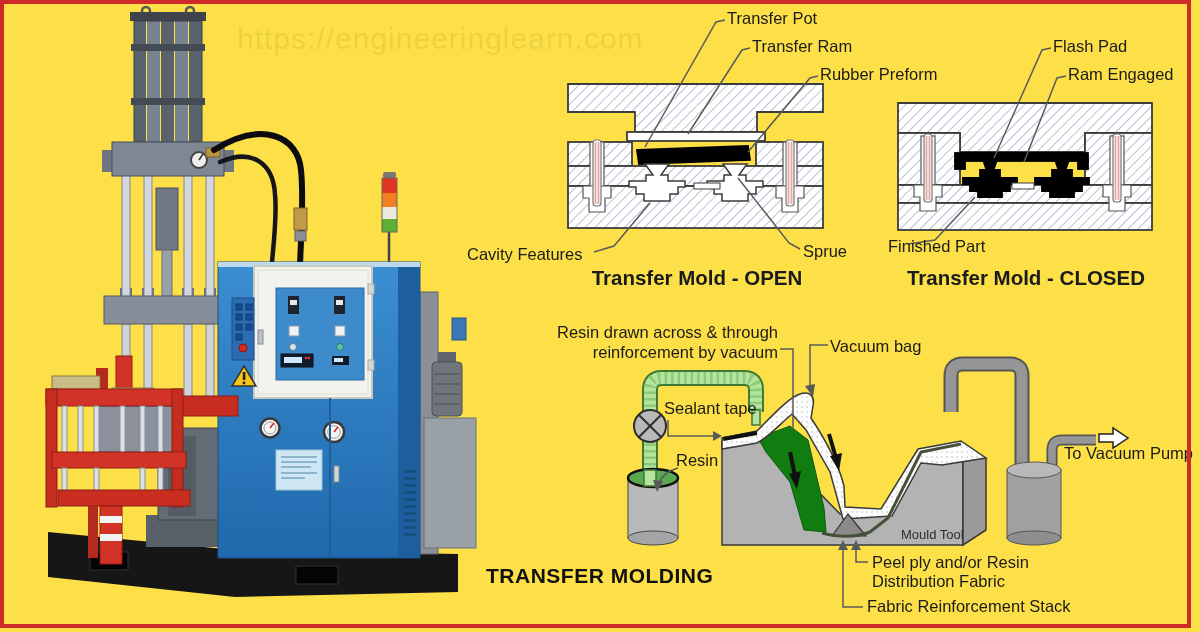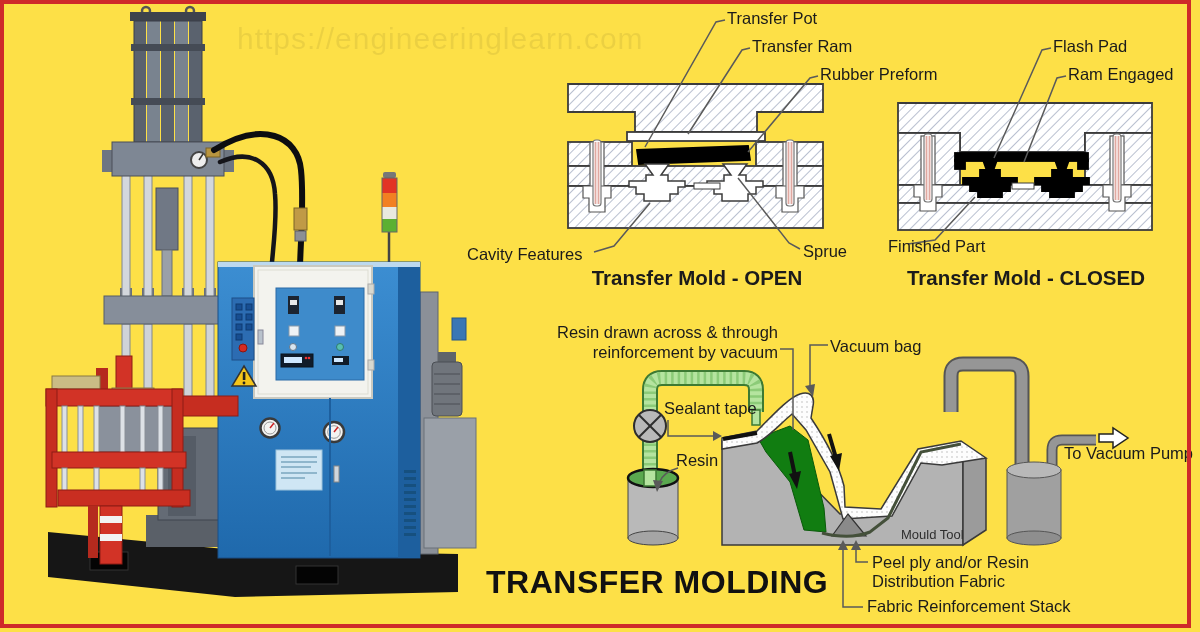--- a/index.html
+++ b/index.html
@@ -2,21 +2,21 @@
 <html><head>
 <meta charset="utf-8">
 <style>
   html,body{margin:0;padding:0;background:#fff;}
   .canvas{position:relative;width:1200px;height:632px;background:#fde047;overflow:hidden;
           font-family:"Liberation Sans",sans-serif;}
   .abs{position:absolute;}
   .frame{left:0;top:0;width:1191px;height:628px;border:4px solid #cf2a2a;box-sizing:border-box;}
   .watermark{left:237px;top:22px;font-size:30px;letter-spacing:1px;color:rgba(0,0,0,0.07);
              white-space:nowrap;}
-  .page-title{left:486px;top:564px;font-size:32px;font-weight:bold;color:#111;
+  .page-title{left:486px;top:564px;font-size:21px;font-weight:bold;color:#111;
               letter-spacing:0.5px;white-space:nowrap;}
   svg text{font-family:"Liberation Sans",sans-serif;font-size:16.5px;fill:#1b1b1b;}
   svg text.cap{font-weight:bold;font-size:20.5px;}
   svg text.small{font-size:13px;fill:#2e2e2e;}
   .lead{stroke:#5a5a5a;stroke-width:1.5;fill:none;}
 </style>
 </head>
 <body>
 
 <div class="canvas">

